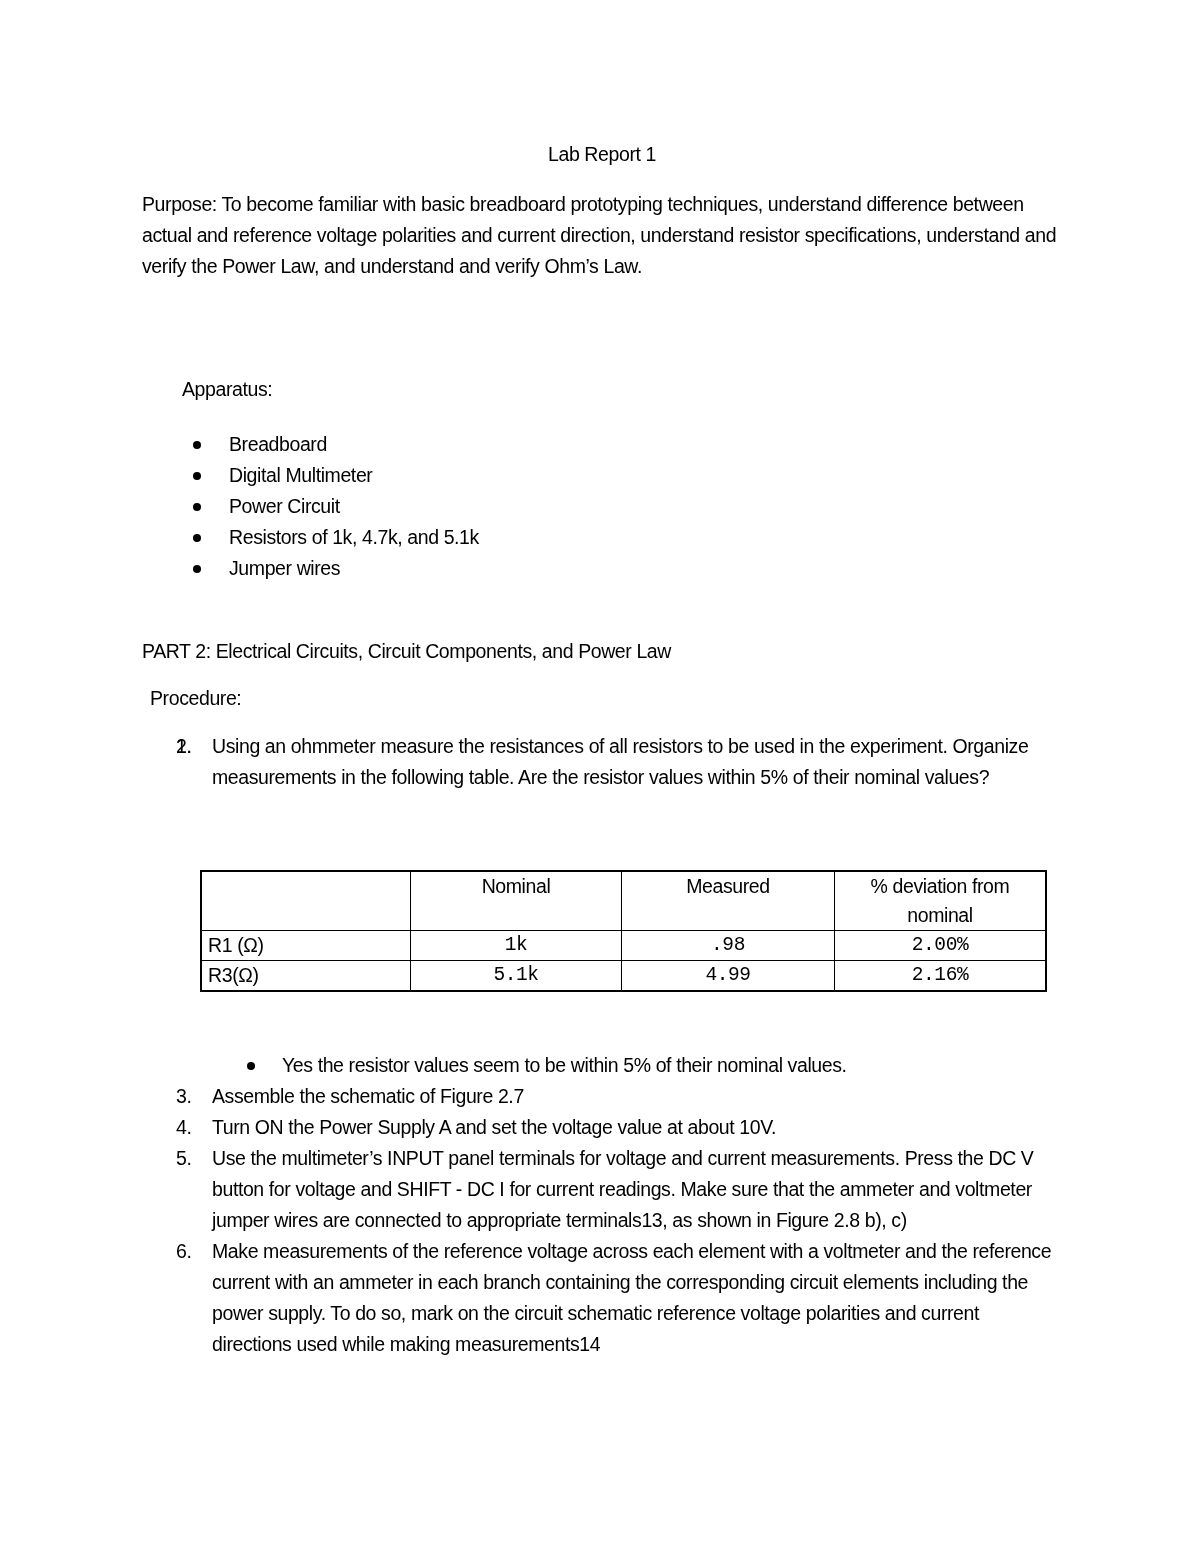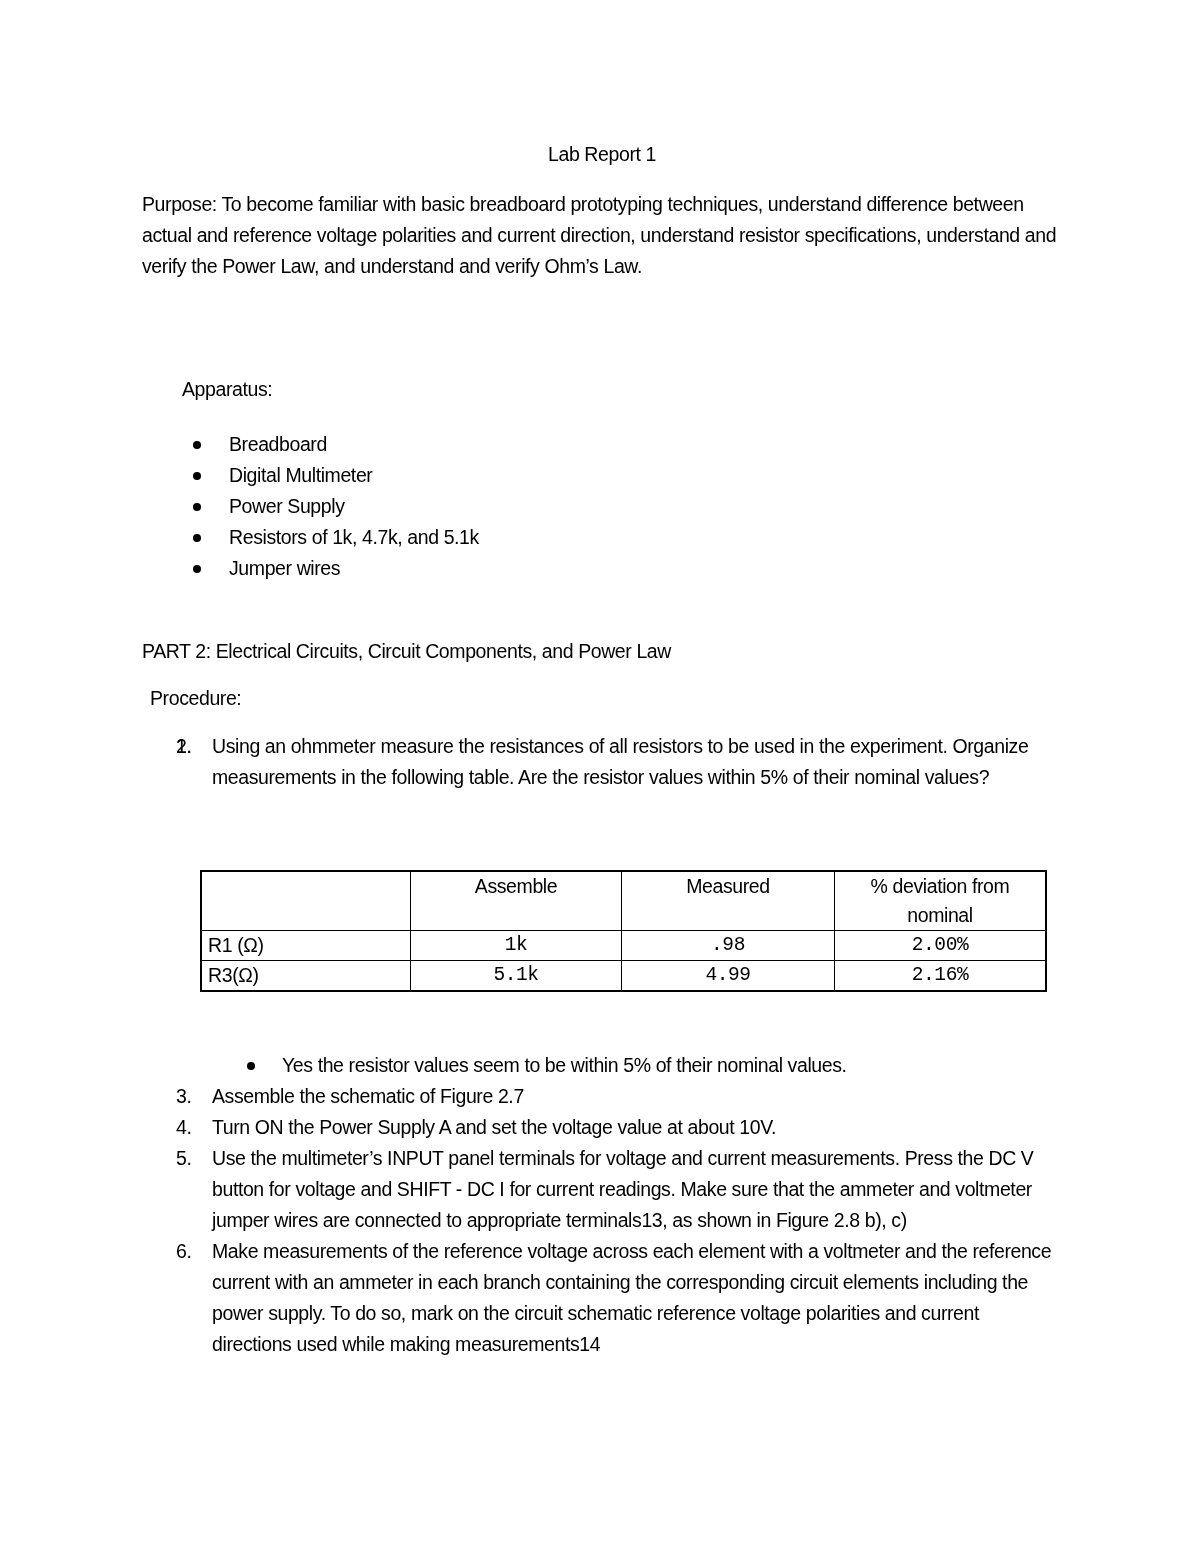--- a/index.html
+++ b/index.html
@@ -38,38 +38,38 @@
 <body>
 
 <div class="page">
   <div class="title">Lab Report 1</div>
   <div class="purpose">Purpose: To become familiar with basic breadboard prototyping techniques, understand difference between actual and reference voltage polarities and current direction, understand resistor specifications, understand and verify the Power Law, and understand and verify Ohm’s Law.</div>
 
   <div class="apparatus-label">Apparatus:</div>
   <ul class="app-list">
     <li><span class="bullet"></span><span>Breadboard</span></li>
     <li><span class="bullet"></span><span>Digital Multimeter</span></li>
-    <li><span class="bullet"></span><span>Power Supply</span></li>
+    <li><span class="bullet"></span><span>Power Circuit</span></li>
     <li><span class="bullet"></span><span>Resistors of 1k, 4.7k, and 5.1k</span></li>
     <li><span class="bullet"></span><span>Jumper wires</span></li>
   </ul>
 
   <div class="part2">PART 2: Electrical Circuits, Circuit Components, and Power Law</div>
   <div class="procedure-label">Procedure:</div>
 
   <ol class="steps steps-a">
     <li><span class="num">1.</span></li>
     <li><span class="num">2.</span><span>Using an ohmmeter measure the resistances of all resistors to be used in the experiment. Organize measurements in the following table.  Are the resistor values within 5% of their nominal values?</span></li>
   </ol>
 
   <table class="res">
     <tbody>
         <tr>
       <th style="width:196px"></th>
-      <th style="width:198px">Assemble</th>
+      <th style="width:198px">Nominal</th>
       <th style="width:200px">Measured</th>
       <th>% deviation from nominal</th>
     </tr>
     <tr>
       <td>R1 (Ω)</td>
       <td class="c">1k</td>
       <td class="c">.98</td>
       <td class="c">2.00%</td>
     </tr>
     <tr>

